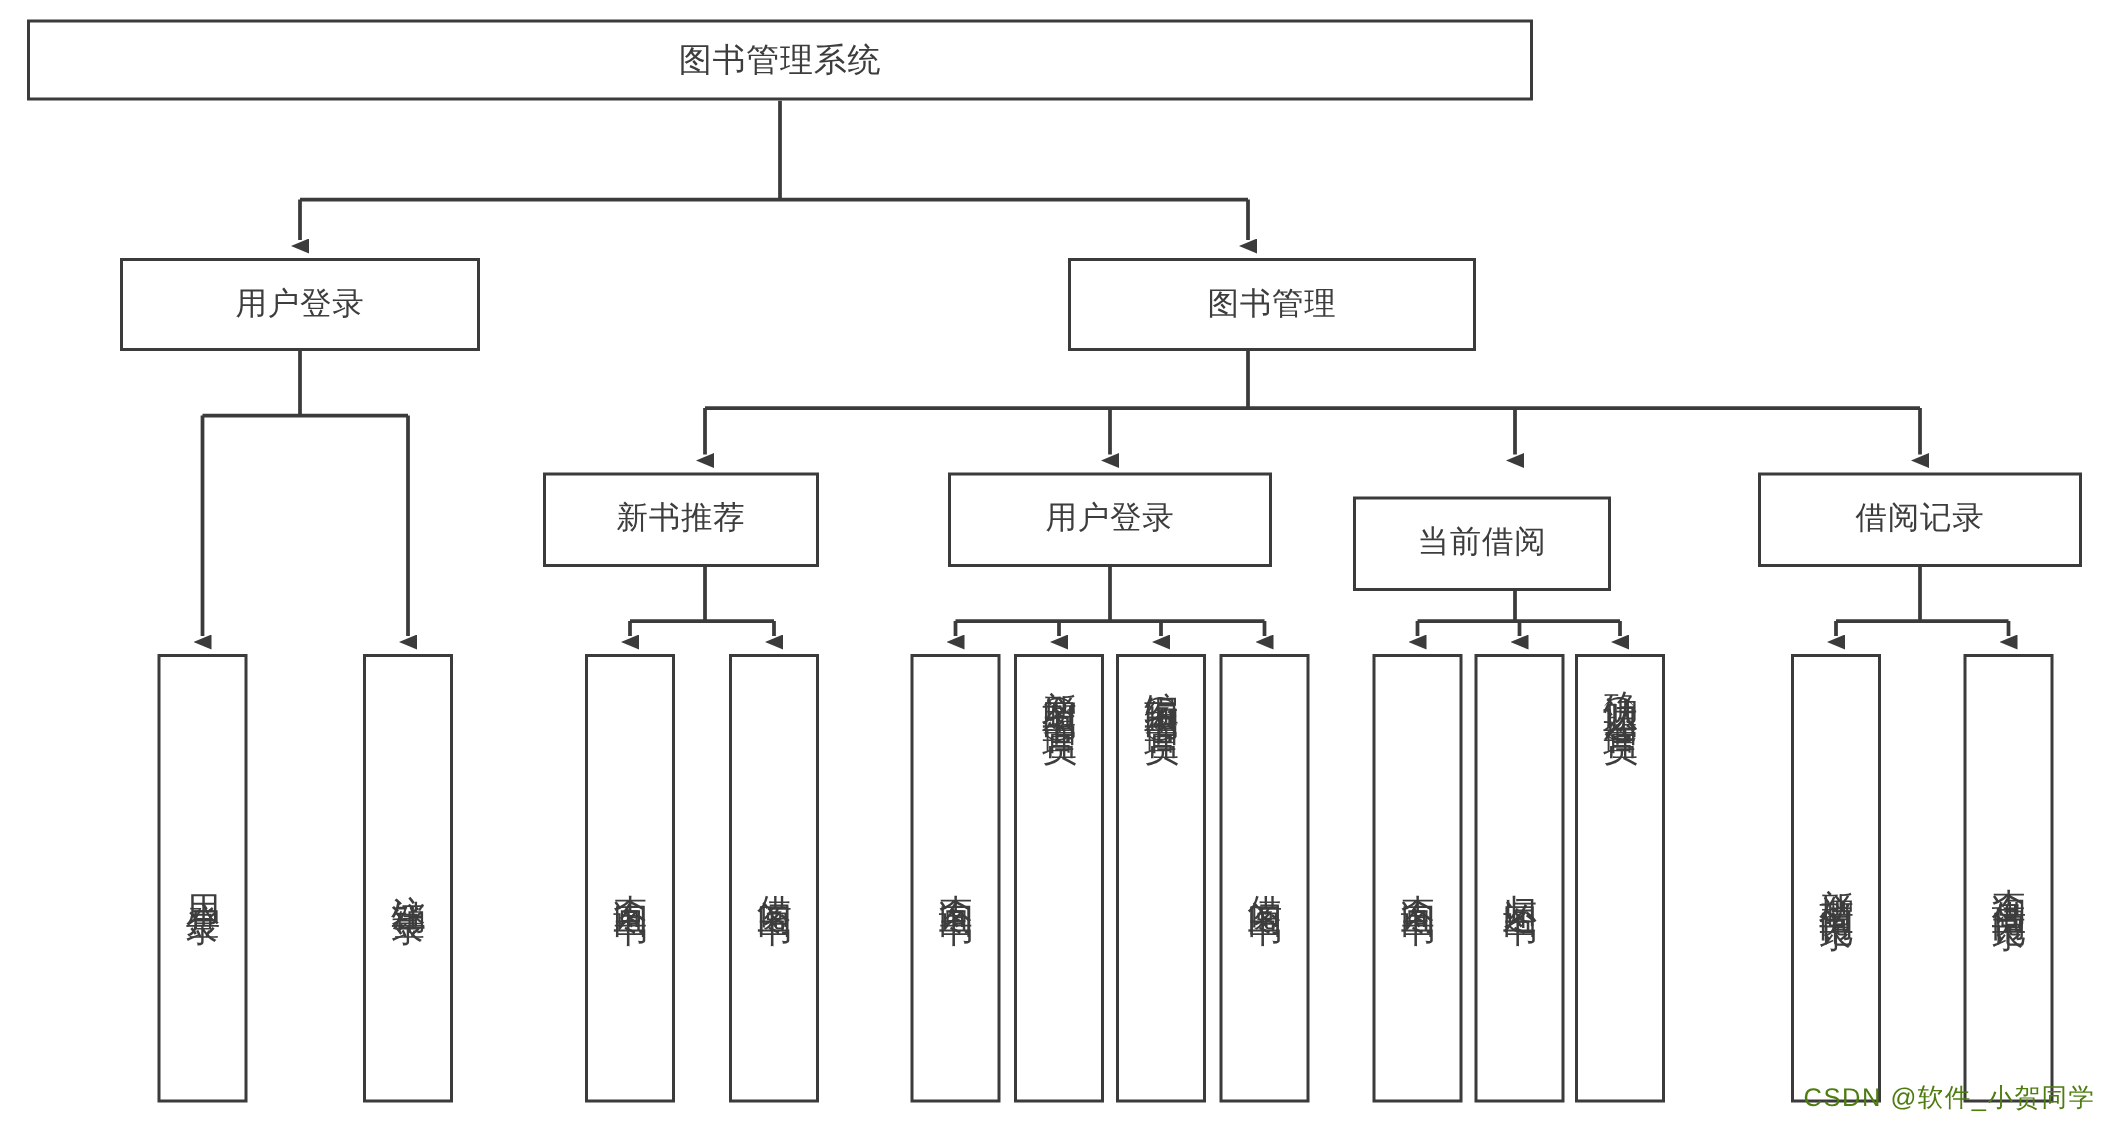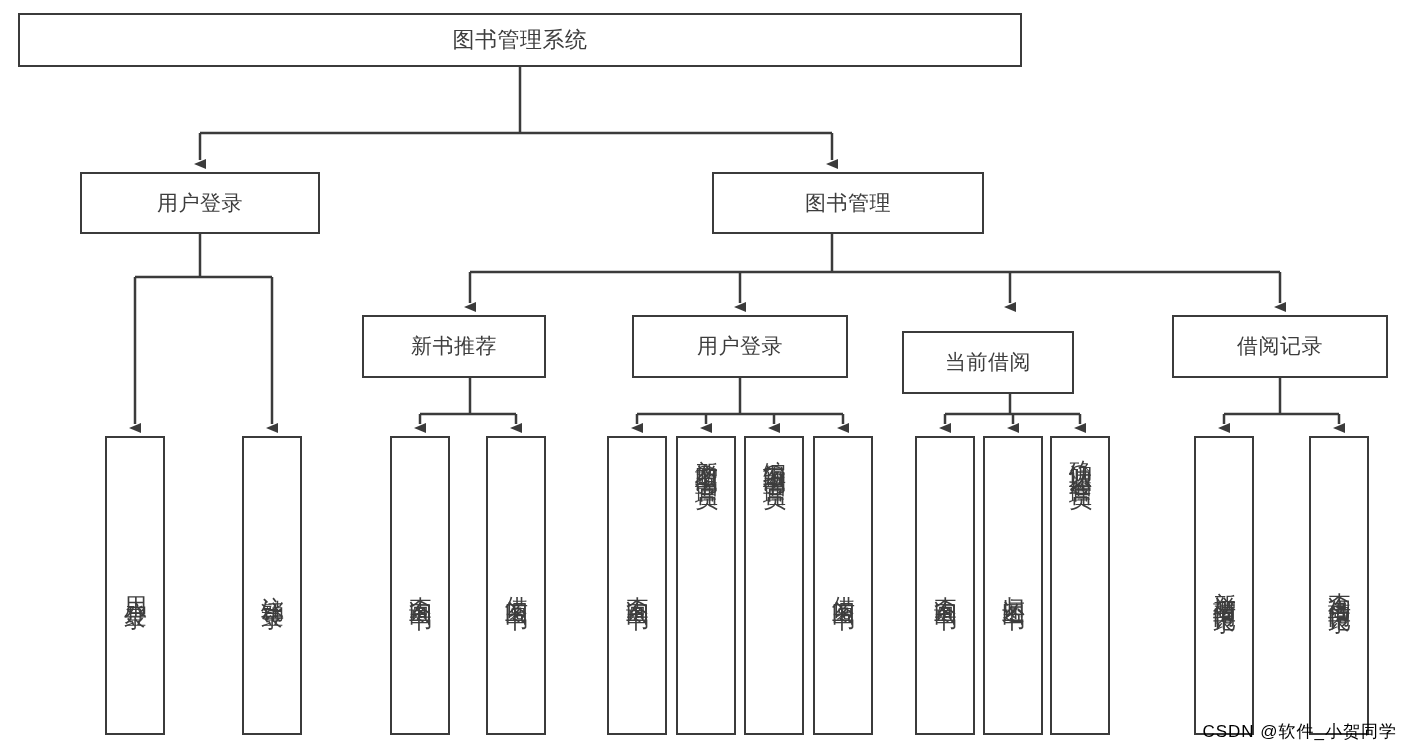--- a/index.html
+++ b/index.html
@@ -51,21 +51,21 @@
   }
   .node.leaf.centered{align-items:center;}
   .node.leaf.centered .lbl{margin-top:0;}
   .node.leaf.topped .lbl{margin-top:4px;}
 
   #watermark{
     position:absolute;
     right:8px;
     bottom:4px;
     font-size:17px;
-    color:#000000;
+    color:#4d7c0f;
     letter-spacing:1px;
     white-space:nowrap;
     font-family:"Liberation Sans","DejaVu Sans",sans-serif;
   }
 </style>
 </head>
 <body>
 
 <div id="canvas">
 

